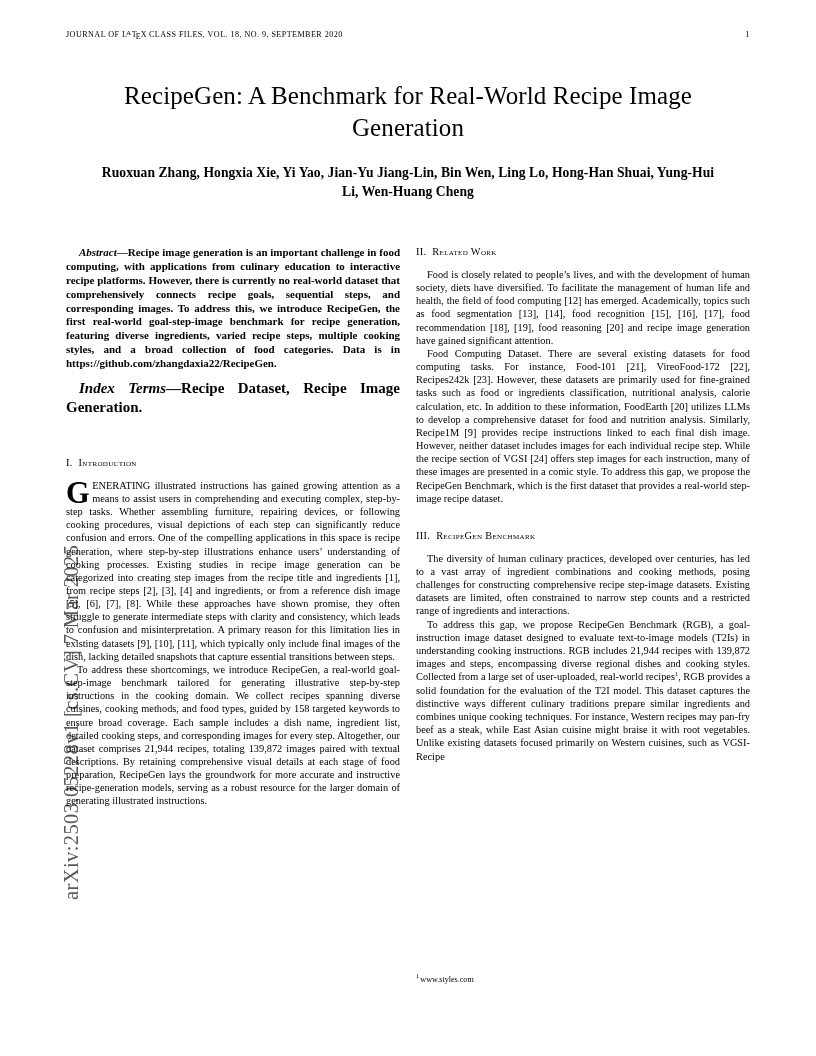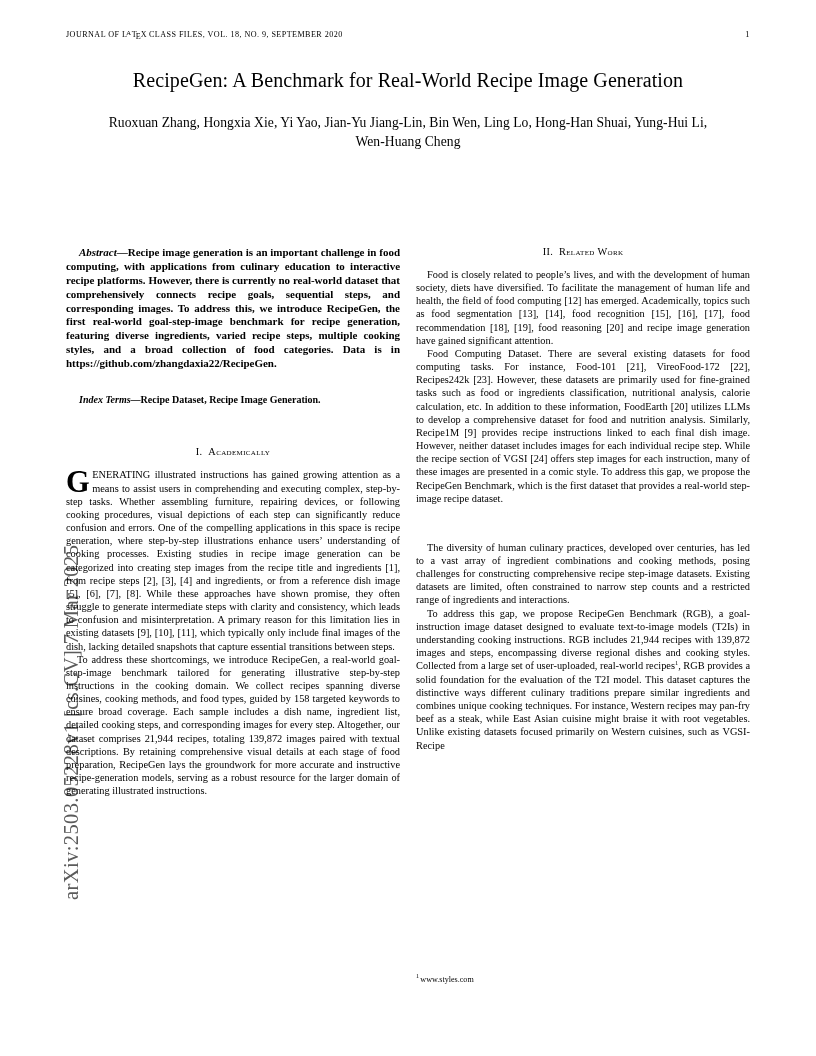--- a/index.html
+++ b/index.html
@@ -88,31 +88,32 @@
 
   
   .title-block {
     position: absolute;
     top: 64px;
     left: 0;
     width: 684px;
     text-align: center;
   }
   .paper-title {
-    font-size: 20px;
+    font-size: 25px;
     line-height: 1.28;
     font-weight: normal;
-    margin: 4px;
+    margin: 16px;
     letter-spacing: 0.1px;
   }
   .author-list {
     margin: 19px 34px 0 34px;
     font-size: 13.6px;
     line-height: 1.42;
     letter-spacing: 0.05px;
+    font-weight: bold;
   }
 
   
   .columns {
     position: absolute;
     top: 246px;
     left: 0;
     width: 684px;
     height: 780px;
   }
@@ -144,30 +145,29 @@
     text-align: justify;
     letter-spacing: -0.02px;
   }
   .abstract .lead,
   .index-terms .lead {
     font-style: italic;
     font-weight: bold;
   }
   .index-terms {
     font-weight: bold;
-    font-size: 10px;
+    font-size: 15px;
     line-height: 1.262;
     text-indent: 13px;
     text-align: justify;
-    margin-top: 23px;
+    margin-top: 8px;
   }
 
   
   .section-head {
-    text-align: center;
     font-size: 10.3px;
     font-variant: small-caps;
     margin: 0;
     letter-spacing: 0.35px;
     font-weight: normal;
   }
   .sec-num { font-variant: normal; }
   .sp-before-sec { height: 25px; }
   .sp-after-sec  { height: 11px; }
 
@@ -227,21 +227,21 @@
   <div class="columns">
 
     <div class="col col-left">
 
       <p class="abstract"><span class="lead">Abstract</span><span>—</span><span>Recipe image generation is an important challenge in food computing, with applications from culinary education to interactive recipe platforms. However, there is currently no real-world dataset that comprehensively connects recipe goals, sequential steps, and corresponding images. To address this, we introduce RecipeGen, the first real-world goal-step-image benchmark for recipe generation, featuring diverse ingredients, varied recipe steps, multiple cooking styles, and a broad collection of food categories. Data is in https://github.com/zhangdaxia22/RecipeGen.</span></p>
 
       <p class="index-terms"><span class="lead">Index Terms</span><span>—</span><span>Recipe Dataset, Recipe Image Generation.</span></p>
 
       <div style="height:40px"></div>
 
-      <h2 class="section-head"><span class="sec-num">I.</span>&nbsp;&nbsp;<span>Academically</span></h2>
+      <h2 class="section-head"><span class="sec-num">I.</span>&nbsp;&nbsp;<span>Introduction</span></h2>
 
       <div class="sp-after-sec"></div>
 
       <p class="dropcap-para"><span class="dropcap">G</span><span class="smallcaps-run">ENERATING</span><span> illustrated instructions has gained growing attention as a means to assist users in comprehending and executing complex, step-by-step tasks. Whether assembling furniture, repairing devices, or following cooking procedures, visual depictions of each step can significantly reduce confusion and errors. One of the compelling applications in this space is recipe generation, where step-by-step illustrations enhance users’ understanding of cooking processes. Existing studies in recipe image generation can be categorized into creating step images from the recipe title and ingredients [1], from recipe steps [2], [3], [4] and ingredients, or from a reference dish image [5], [6], [7], [8]. While these approaches have shown promise, they often struggle to generate intermediate steps with clarity and consistency, which leads to confusion and misinterpretation. A primary reason for this limitation lies in existing datasets [9], [10], [11], which typically only include final images of the dish, lacking detailed snapshots that capture essential transitions between steps.</span></p>
 
       <p class="indent"><span>To address these shortcomings, we introduce </span><span class="b">RecipeGen</span><span>, a real-world goal-step-image benchmark tailored for generating illustrative step-by-step instructions in the cooking domain. We collect recipes spanning diverse cuisines, cooking methods, and food types, guided by 158 targeted keywords to ensure broad coverage. Each sample includes a dish name, ingredient list, detailed cooking steps, and corresponding images for every step. Altogether, our dataset comprises 21,944 recipes, totaling 139,872 images paired with textual descriptions. By retaining comprehensive visual details at each stage of food preparation, RecipeGen lays the groundwork for more accurate and instructive recipe-generation models, serving as a robust resource for the larger domain of generating illustrated instructions.</span></p>
 
     </div>
 
     <div class="col col-right">
@@ -249,20 +249,21 @@
       <h2 class="section-head"><span class="sec-num">II.</span>&nbsp;&nbsp;<span>Related Work</span></h2>
 
       <div class="sp-after-sec"></div>
 
       <p class="indent">Food is closely related to people’s lives, and with the development of human society, diets have diversified. To facilitate the management of human life and health, the field of food computing [12] has emerged. Academically, topics such as food segmentation [13], [14], food recognition [15], [16], [17], food recommendation [18], [19], food reasoning [20] and recipe image generation have gained significant attention.</p>
 
       <p class="indent"><span class="b">Food Computing Dataset.</span><span> There are several existing datasets for food computing tasks. For instance, Food-101 [21], VireoFood-172 [22], Recipes242k [23]. However, these datasets are primarily used for fine-grained tasks such as food or ingredients classification, nutritional analysis, calorie calculation, etc. In addition to these information, FoodEarth [20] utilizes LLMs to develop a comprehensive dataset for food and nutrition analysis. Similarly, Recipe1M [9] provides recipe instructions linked to each final dish image. However, neither dataset includes images for each individual recipe step. While the recipe section of VGSI [24] offers step images for each instruction, many of these images are presented in a comic style. To address this gap, we propose the RecipeGen Benchmark, which is the first dataset that provides a real-world step-image recipe dataset.</span></p>
 
       <div class="sp-before-sec"></div>
 
+      <h2 class="section-head"><span class="sec-num">III.</span>&nbsp;&nbsp;<span>RecipeGen Benchmark</span></h2>
 
       <div class="sp-after-sec"></div>
 
       <p class="indent">The diversity of human culinary practices, developed over centuries, has led to a vast array of ingredient combinations and cooking methods, posing challenges for constructing comprehensive recipe step-image datasets. Existing datasets are limited, often constrained to narrow step counts and a restricted range of ingredients and interactions.</p>
 
       <p class="indent"><span>To address this gap, we propose </span><span class="b">RecipeGen Benchmark</span><span> </span><span class="b">(RGB)</span><span>, a goal-instruction image dataset designed to evaluate text-to-image models (T2Is) in understanding cooking instructions. RGB includes 21,944 recipes with 139,872 images and steps, encompassing diverse regional dishes and cooking styles. Collected from a large set of user-uploaded, real-world recipes</span><sup style="font-size:6.4px">1</sup><span>, RGB provides a solid foundation for the evaluation of the T2I model. This dataset captures the distinctive ways different culinary traditions prepare similar ingredients and combines unique cooking techniques. For instance, Western recipes may pan-fry beef as a steak, while East Asian cuisine might braise it with root vegetables. Unlike existing datasets focused primarily on Western cuisines, such as VGSI-Recipe</span></p>
 
     </div>
   </div>
 

